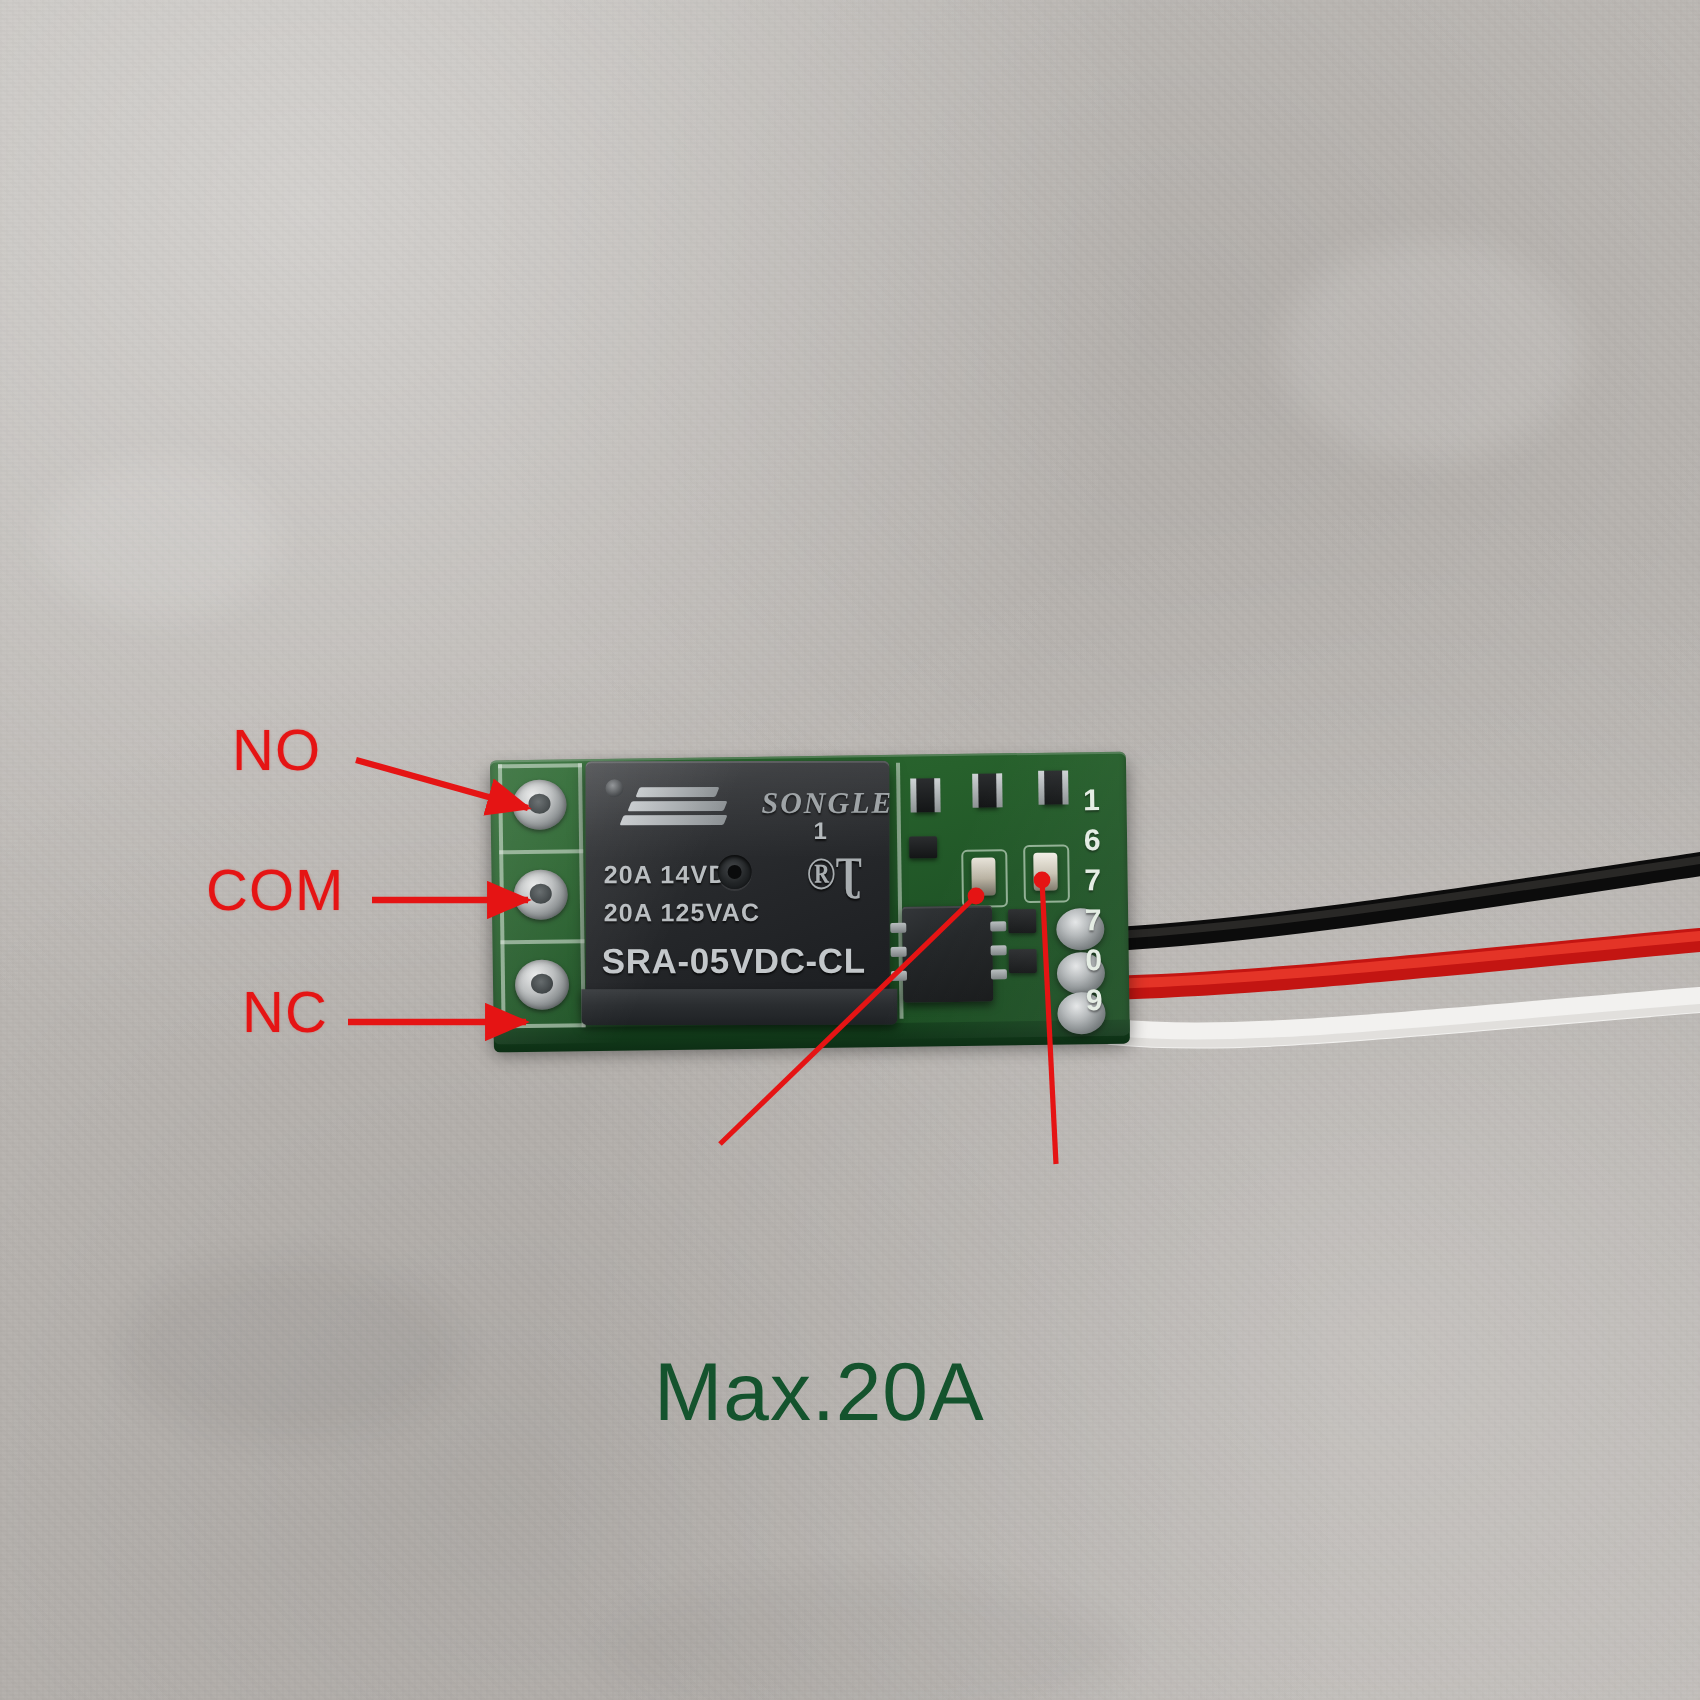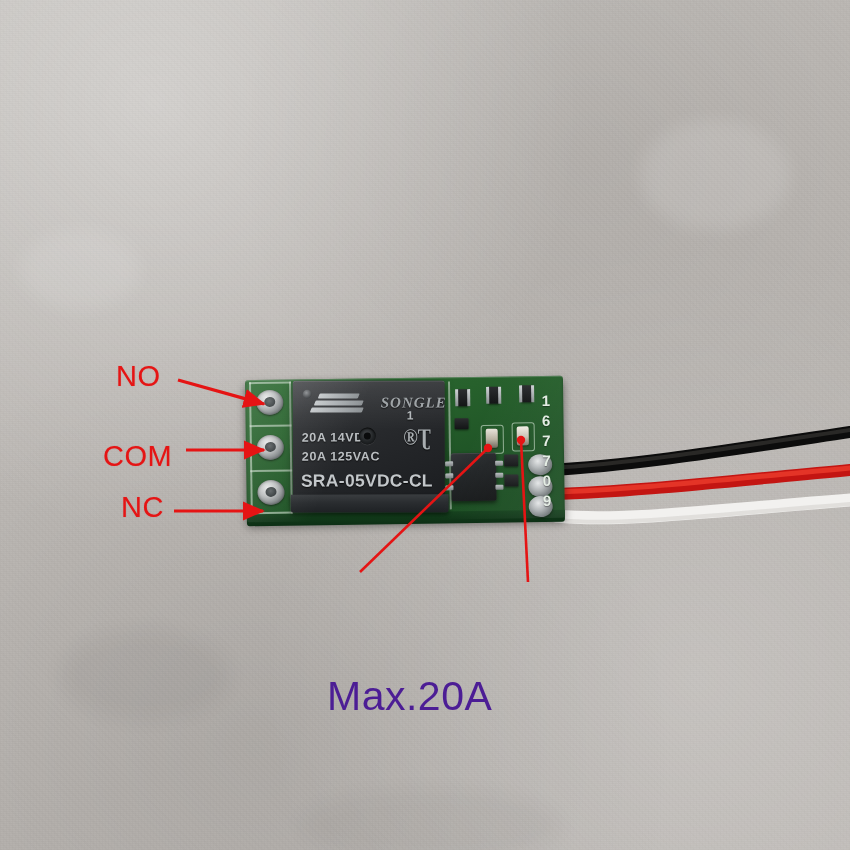--- a/index.html
+++ b/index.html
@@ -290,21 +290,21 @@
   }
   .anno-black {
     position: absolute;
     font-size: 21px;
     color: #1c1c1c;
     white-space: nowrap;
   }
   .anno-max {
     position: absolute;
     font-size: 41px;
-    color: #4c1d95;
+    color: #14532d;
     letter-spacing: 0.5px;
     white-space: nowrap;
   }
 </style>
 </head>
 <body>
 
 <div id="stage">
 
   <div class="bg-base"></div>
@@ -419,19 +419,19 @@
     <line x1="174" y1="511" x2="263" y2="511" stroke="#e51414" stroke-width="3.2" marker-end="url(#arw)"></line>
 
     <line x1="488" y1="448" x2="360" y2="572" stroke="#e51414" stroke-width="2.6"></line>
     <circle cx="488" cy="448" r="4.2" fill="#e51414"></circle>
 
     <line x1="521" y1="440" x2="528" y2="582" stroke="#e51414" stroke-width="2.6"></line>
     <circle cx="521" cy="440" r="4.2" fill="#e51414"></circle>
   </svg>
 
   <div class="anno-red" style="left:116px;top:360px;">NO</div>
-  <div class="anno-red" style="left:103px;top:440px;">COM</div>
+  <div class="anno-red" style="left:103px;top:430px;">COM</div>
   <div class="anno-red" style="left:121px;top:491px;">NC</div>
 
 
   <div class="anno-max" style="left:327px;top:673px;">Max.20A</div>
 
 </div>
 
 </body></html>

